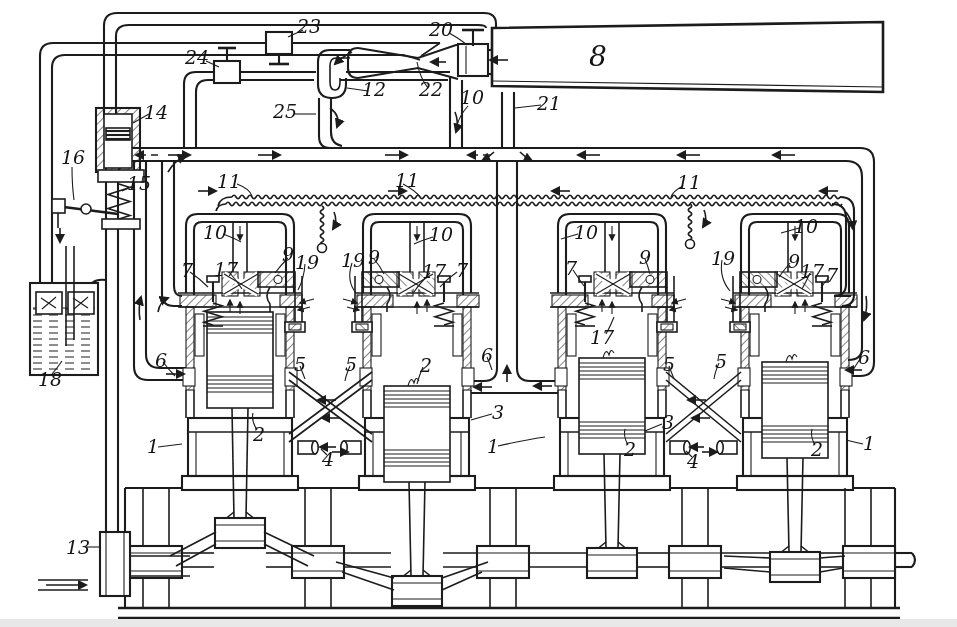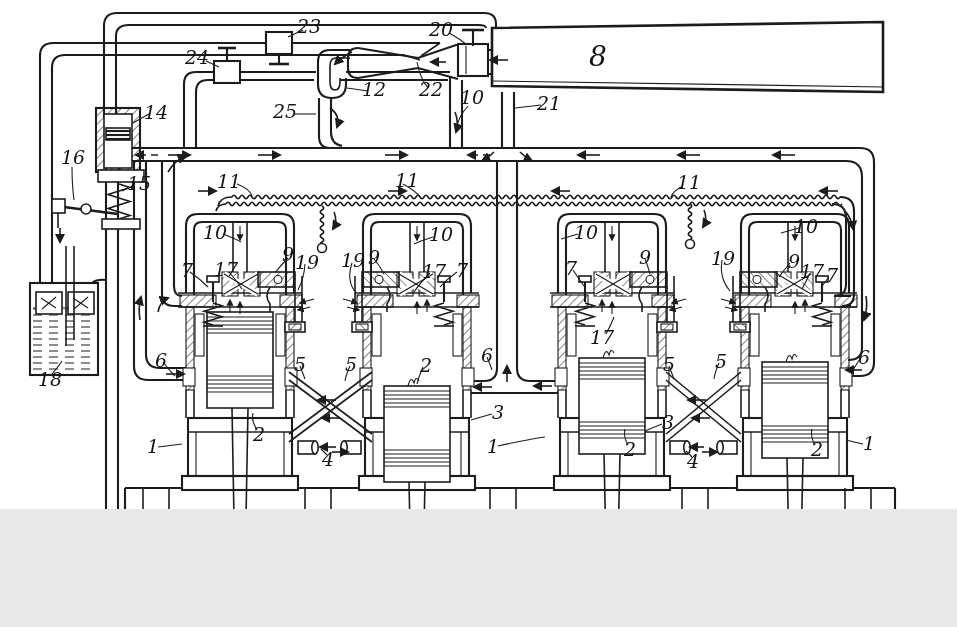--- a/index.html
+++ b/index.html
@@ -1,16 +1,16 @@
 <!DOCTYPE html>
 <html><head>
 <meta charset="utf-8">
 <style>
   html,body{margin:0;padding:0;background:#e8e8e8;}
-  .stage{position:relative;width:957px;height:509px;background:#ffffff;overflow:hidden;
+  .stage{position:relative;width:957px;height:619px;background:#ffffff;overflow:hidden;
          font-family:"DejaVu Serif",serif;}
   svg{position:absolute;left:0;top:0;}
   .p1{stroke:#1c1c1c;stroke-width:1.1;fill:none}
   .p15{stroke:#1c1c1c;stroke-width:1.6;fill:none}
   .p2{stroke:#1c1c1c;stroke-width:2.1;fill:none}
   .p25{stroke:#1c1c1c;stroke-width:2.6;fill:none}
   .wh{fill:#ffffff}
   .hxf{fill:url(#hx)}
   .liqf{fill:url(#liq)}
   .dash{stroke-dasharray:7 5}

